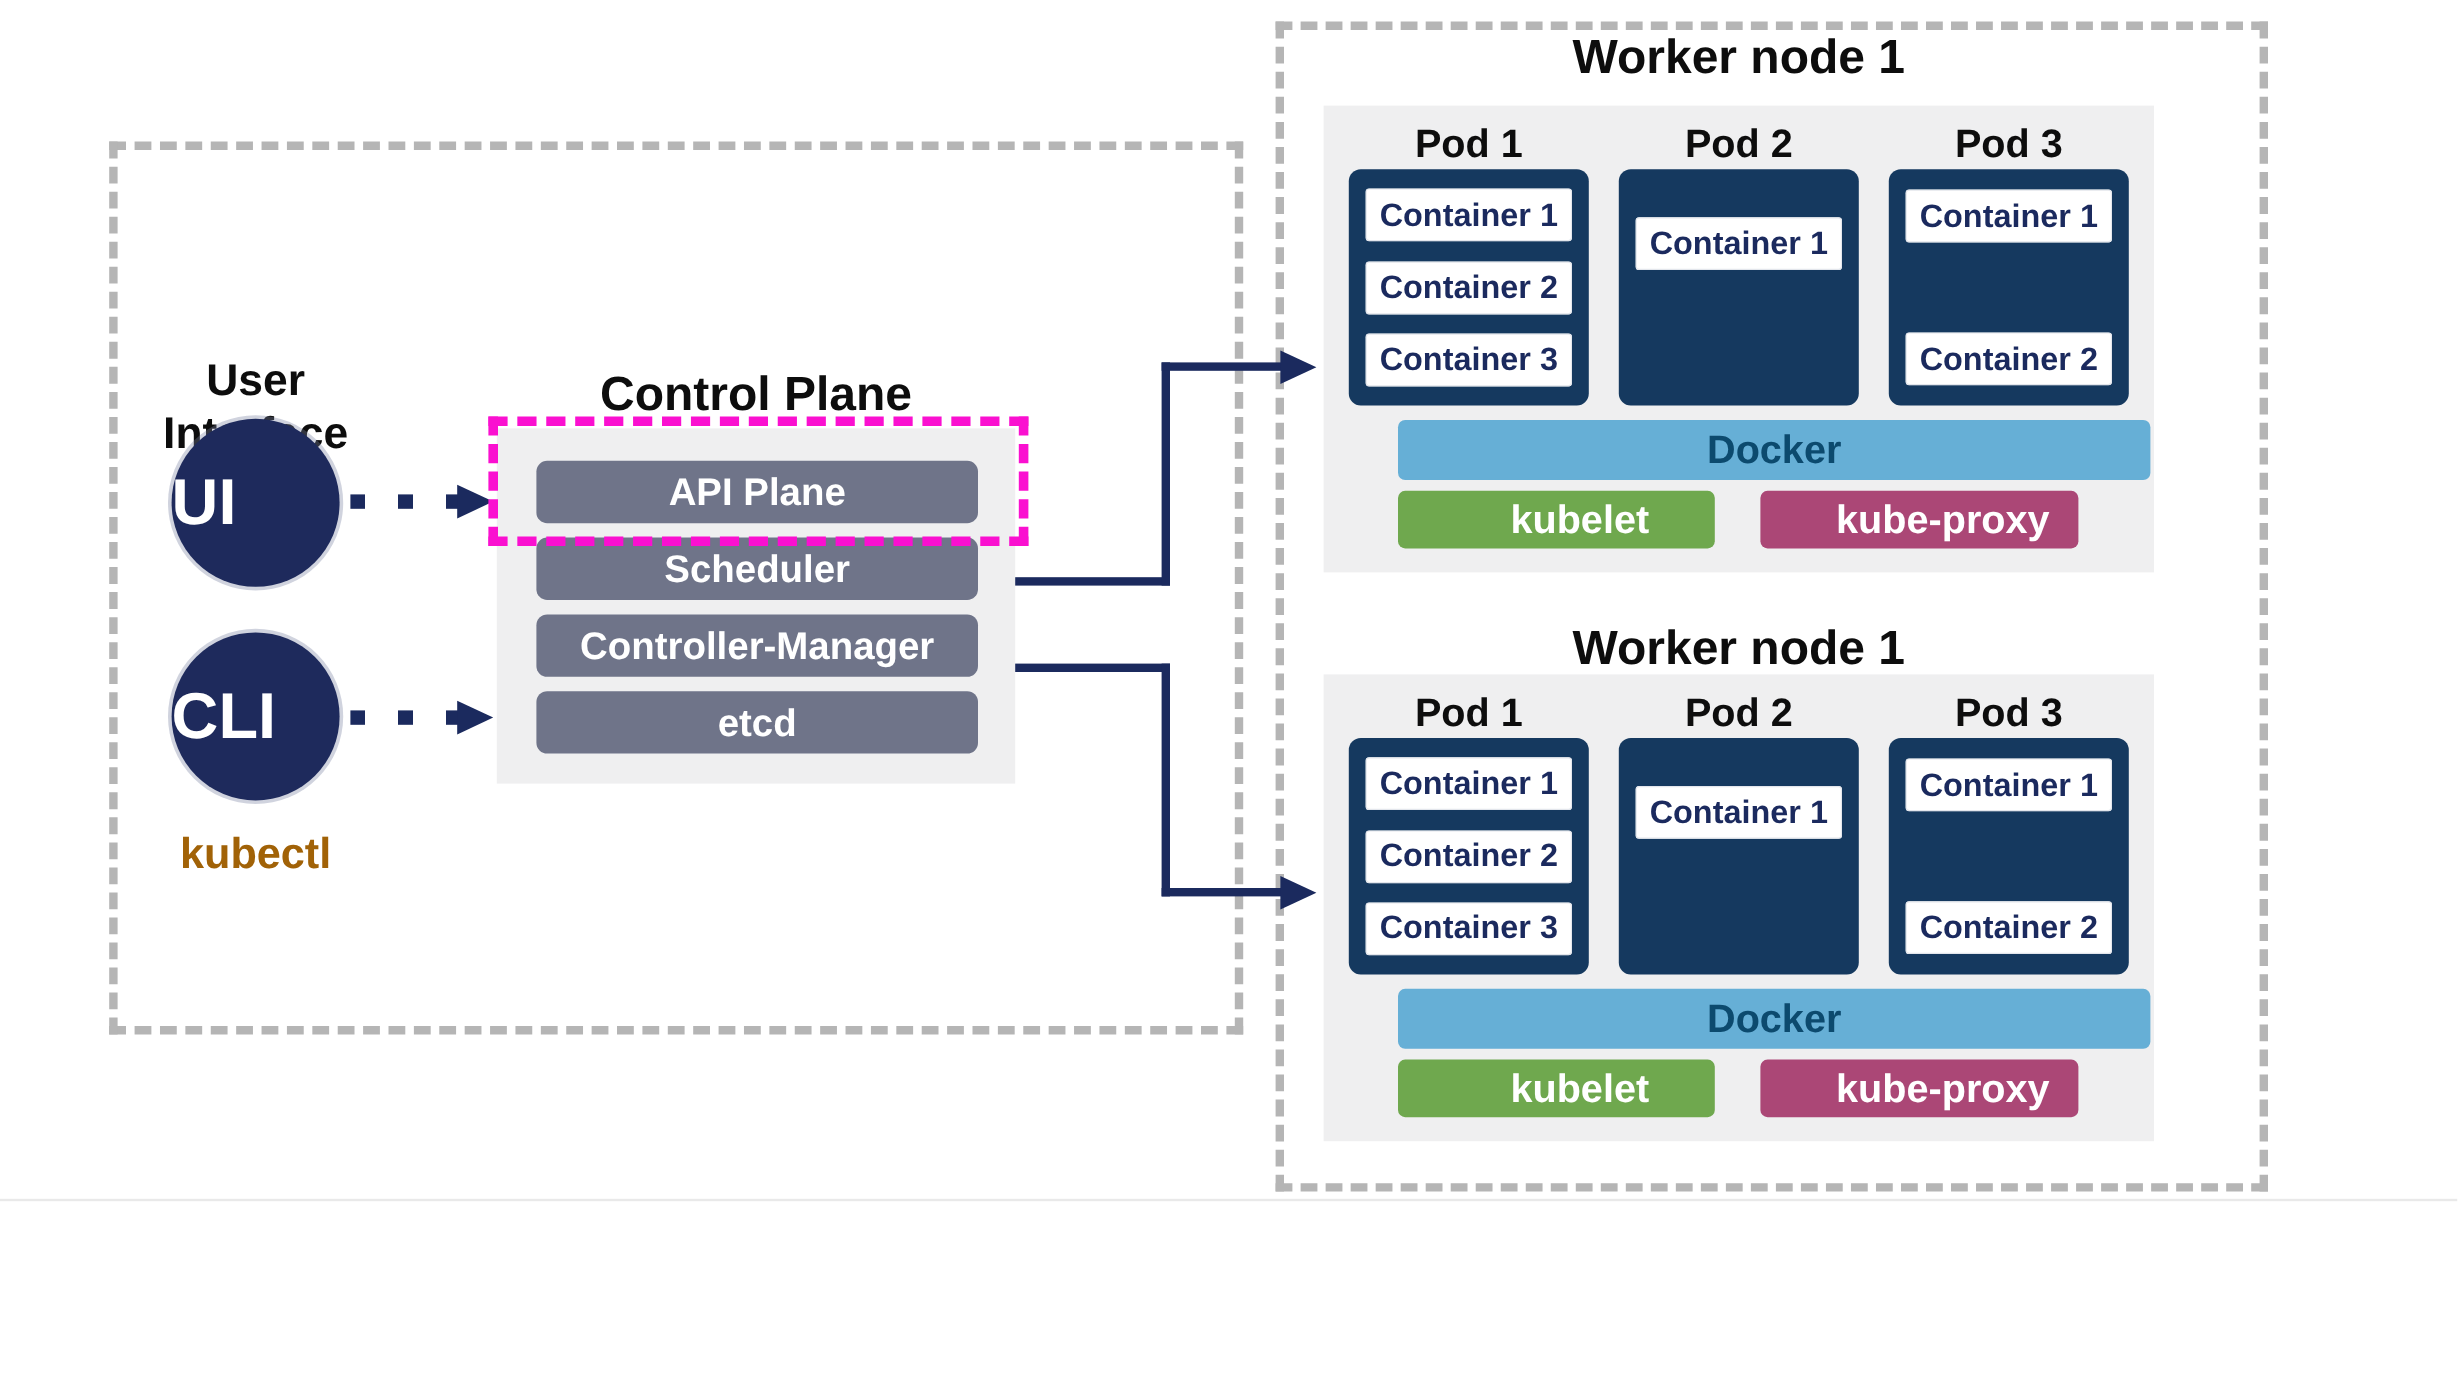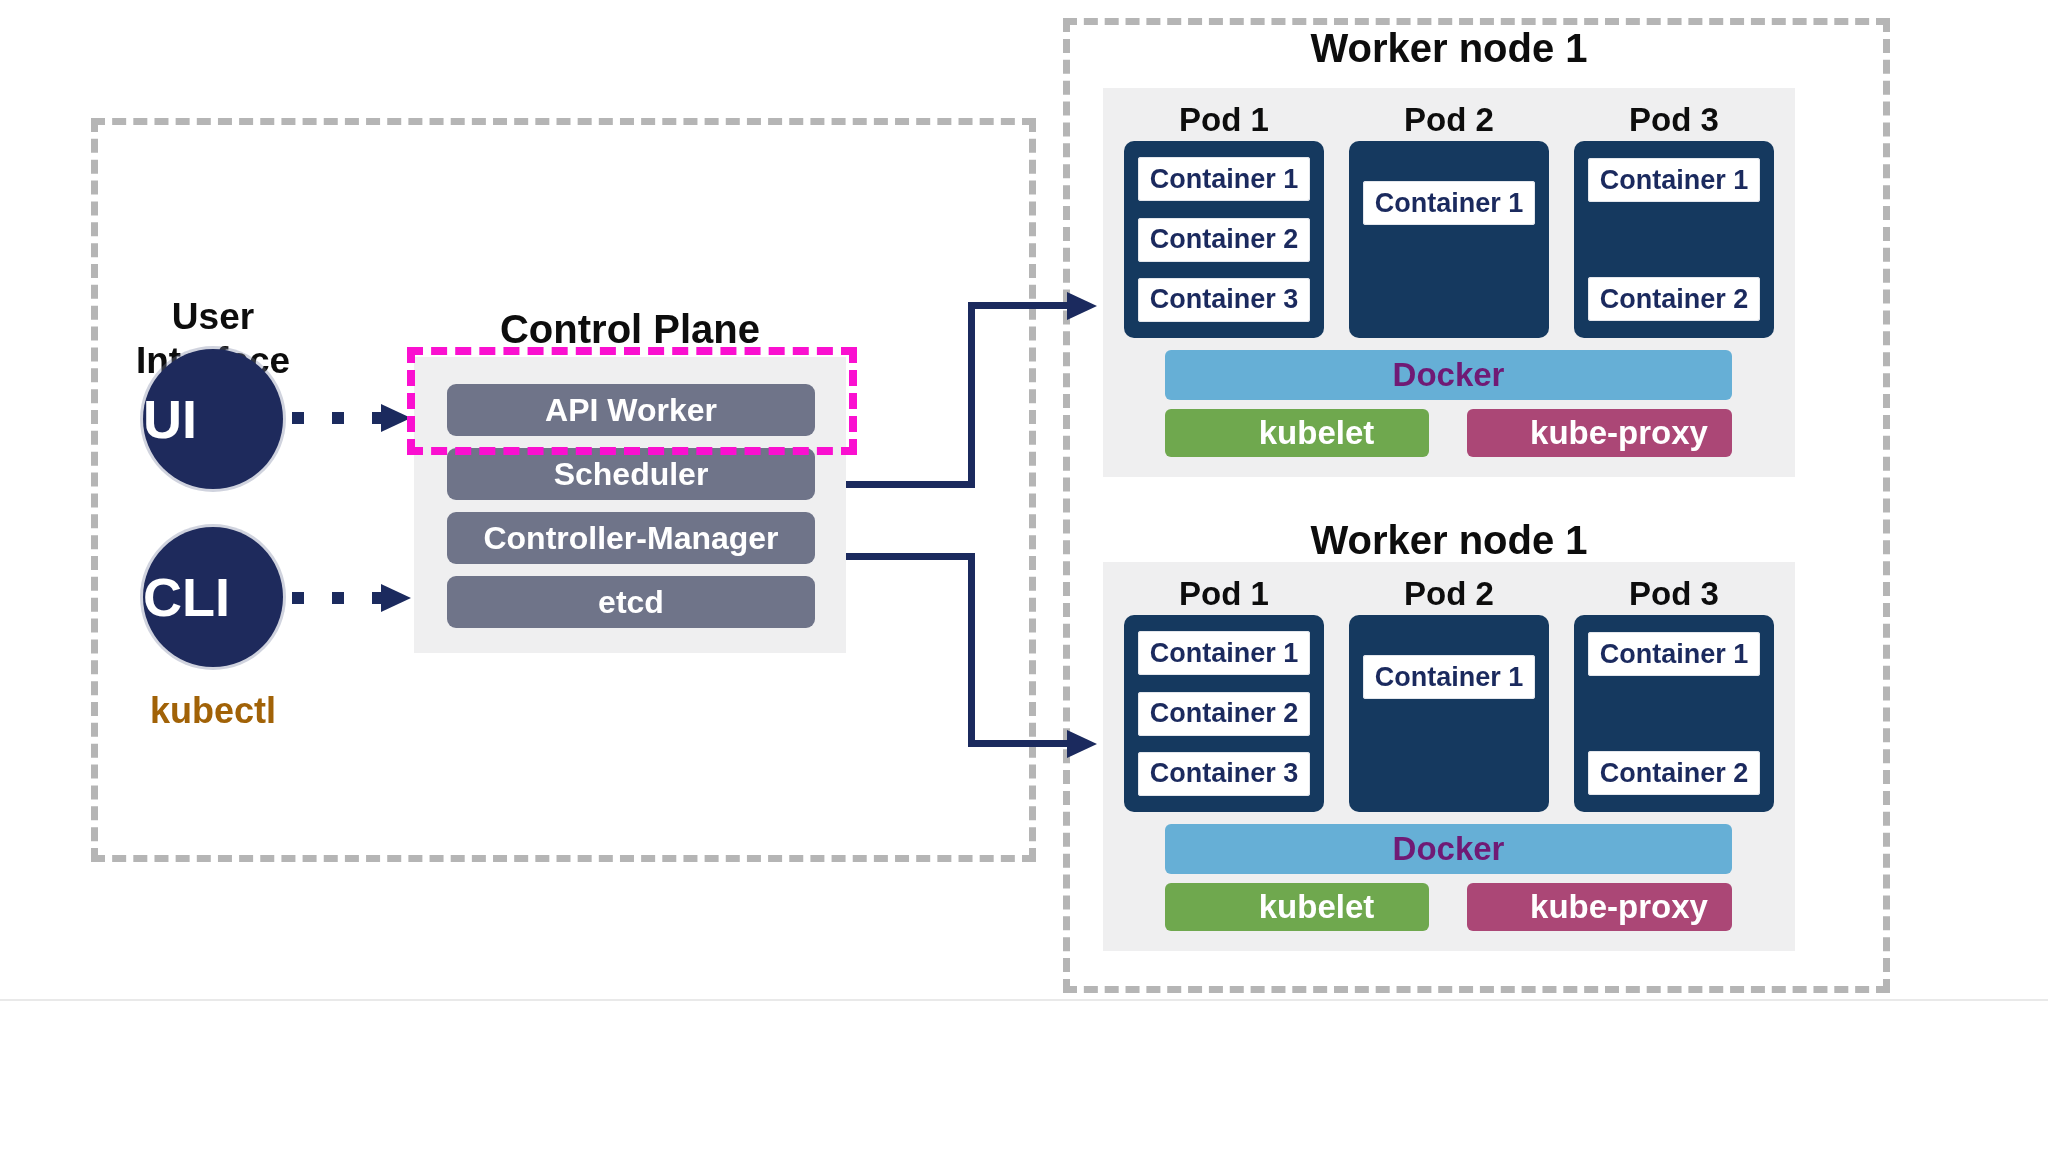--- a/index.html
+++ b/index.html
@@ -87,23 +87,23 @@
   .pod-box.layout-three { justify-content:space-evenly; }
   .pod-box.layout-single { justify-content:flex-start; padding-top:40px; }
   .pod-box.layout-split { justify-content:space-between; padding:17px 0 17px 0; }
   .chip {
     width:172px; height:44px; background:#ffffff; border-radius:3px;
     color:#1b2a5e; font-weight:bold; font-size:27px;
     display:flex; align-items:center; justify-content:center;
     box-shadow:0 0 0 1px #e3e6ec inset;
   }
   .docker-bar {
-    position:absolute; left:62px; top:262px; width:567px; height:50px;
+    position:absolute; left:62px; top:262px; width:627px; height:50px;
     background:#66afd6; border-radius:6px;
-    color:#701a75; font-weight:bold; font-size:33px;
+    color:#0c4a6e; font-weight:bold; font-size:33px;
     display:flex; align-items:center; justify-content:center;
   }
   .runtime-badge {
     position:absolute; top:321px; height:48px; border-radius:6px;
     color:#ffffff; font-weight:bold; font-size:33px;
     display:flex; align-items:center; justify-content:center;padding-left:39px;
   }
   .kubelet { left:62px; width:264px; background:#6fa84e; }
   .kube-proxy { left:364px; width:265px; background:#ab4776; }
 
@@ -135,21 +135,21 @@
 
   <div class="dotted-line" style="left:292px; top:412px; width:90px;"></div>
   <div class="arrowhead-right" style="left:381px; top:404px;"></div>
 
   <div class="dotted-line" style="left:292px; top:592px; width:90px;"></div>
   <div class="arrowhead-right" style="left:381px; top:584px;"></div>
 
   <div class="cp-title" style="left:430px; top:307px; width:400px;">Control Plane</div>
 
   <div class="cp-panel">
-    <div class="cp-bar" style="top:27px;">API Worker</div>
+    <div class="cp-bar" style="top:27px;">API Plane</div>
     <div class="cp-bar" style="top:91px;">Scheduler</div>
     <div class="cp-bar" style="top:155px;">Controller-Manager</div>
     <div class="cp-bar" style="top:219px;">etcd</div>
   </div>
 
   <div class="highlight-box"></div>
 
   <div class="nseg" style="left:846px; top:481px; width:129px; height:7px;"></div>
   <div class="nseg" style="left:968px; top:302px; width:7px; height:186px;"></div>
   <div class="nseg" style="left:968px; top:302px; width:102px; height:7px;"></div>

